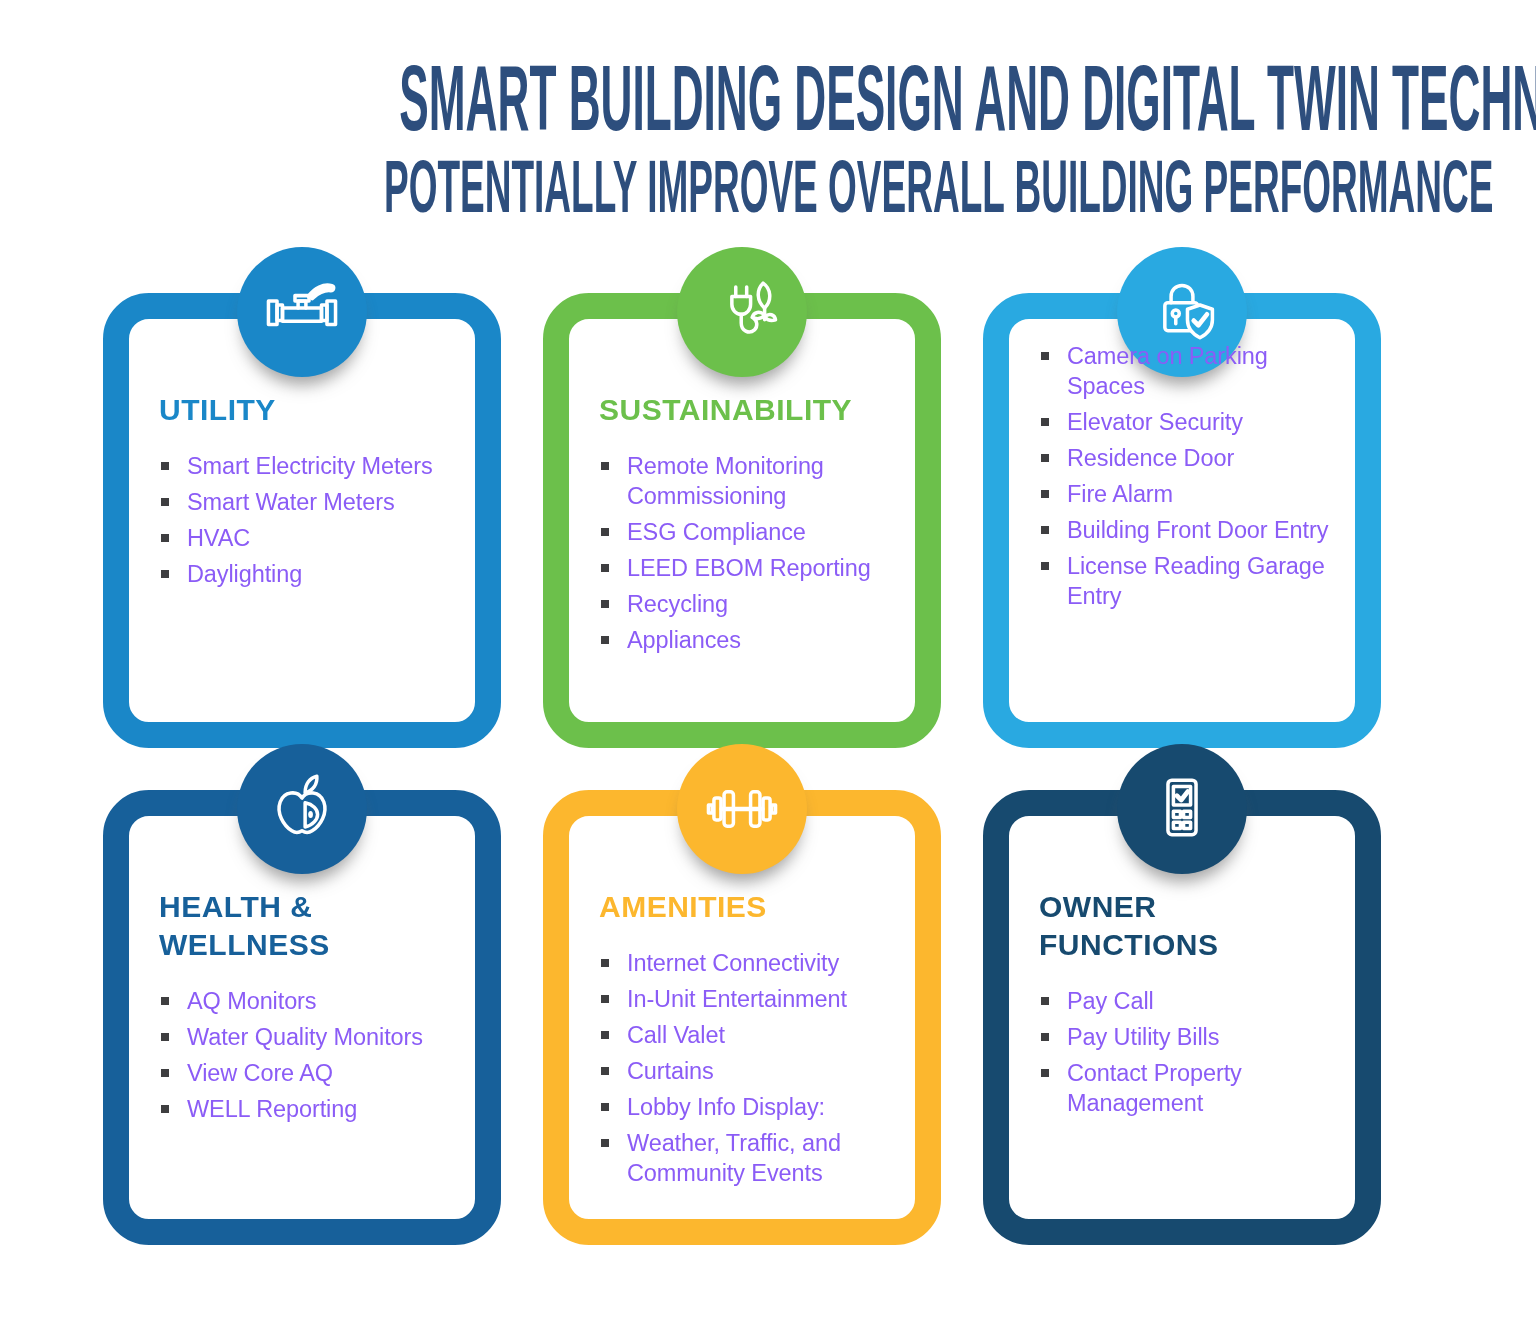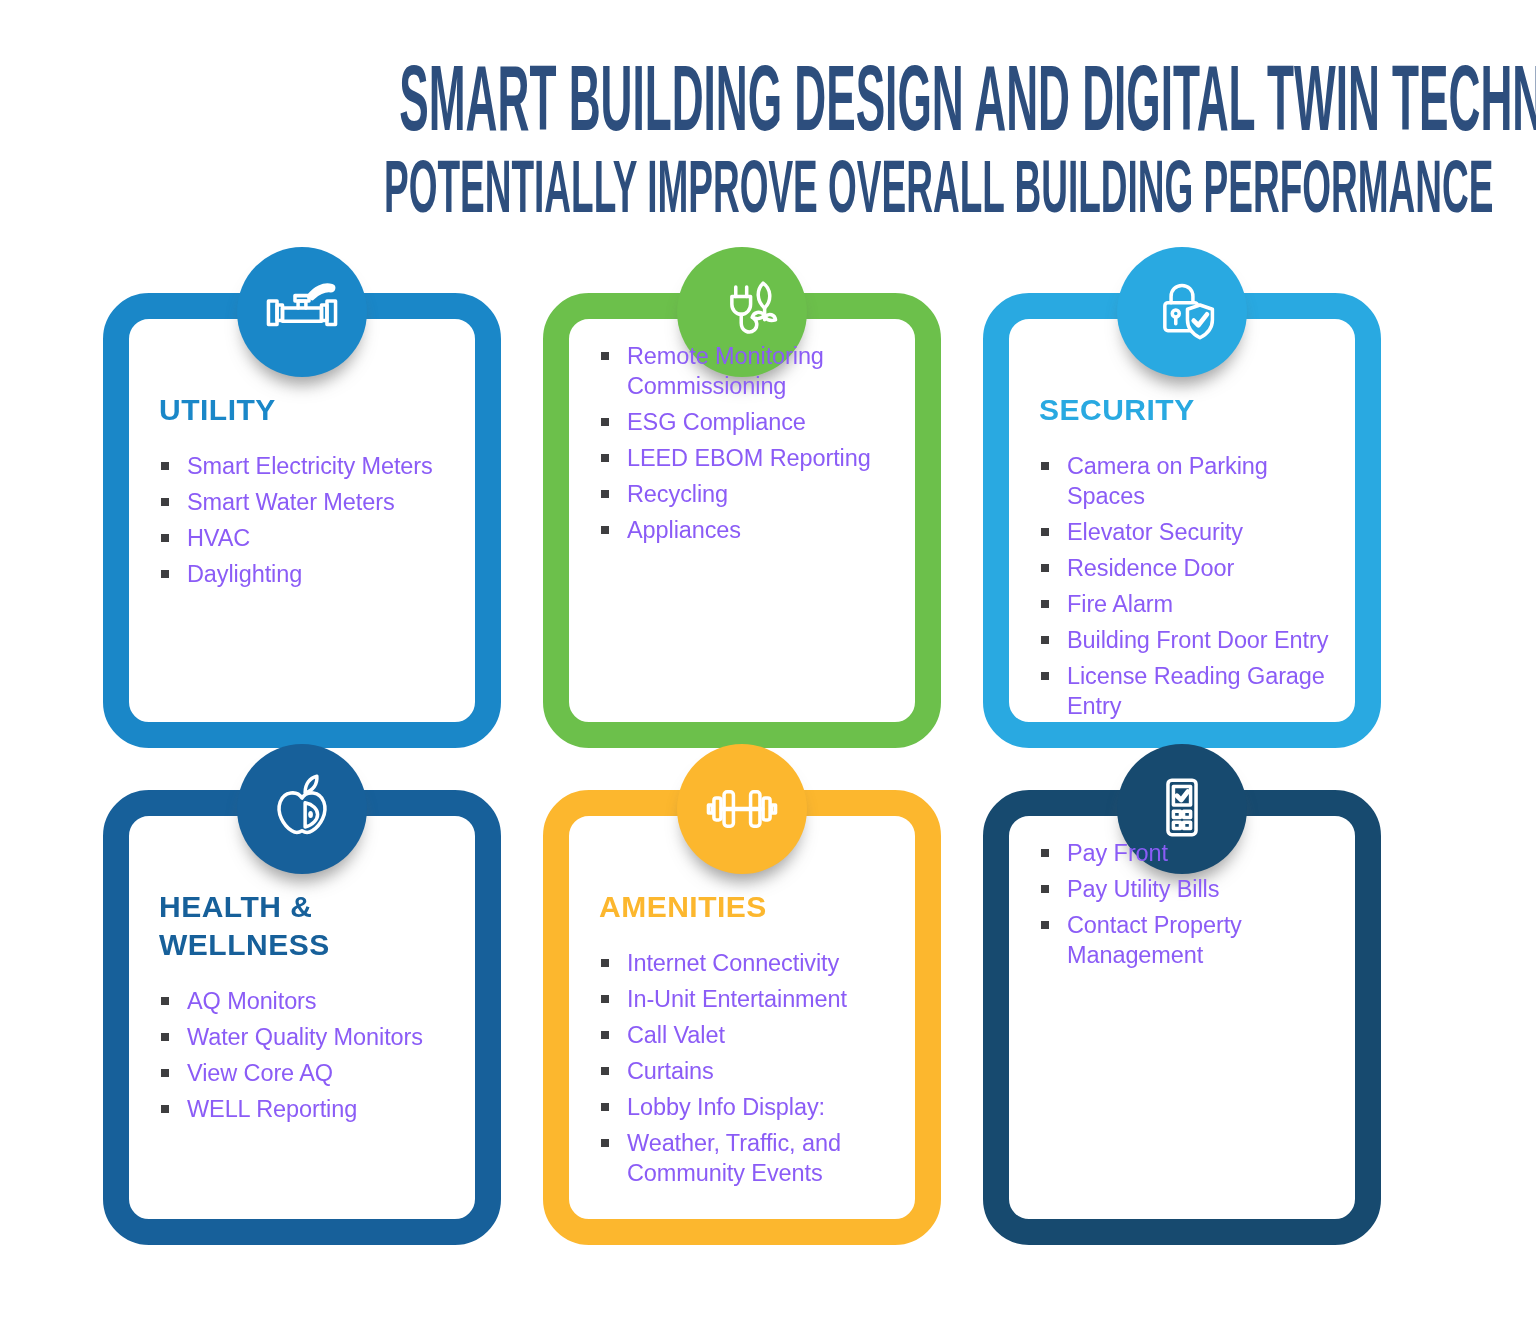--- a/index.html
+++ b/index.html
@@ -142,41 +142,41 @@
           <path class="st" d="M42 18 V30"></path>
           <path class="st" d="M56 18 V30"></path>
           <path class="st" d="M37 30 H61 V40 C61 47 56 53 49 53 C42 53 37 47 37 40 Z"></path>
           <path class="st" d="M49 53 V64 C49 74 59 79 66 73 C71 68 69 61 65 58"></path>
           <path class="st" d="M77 13 C87 20 89 35 79 45 C69 36 68 22 77 13 Z"></path>
           <path class="st" d="M79 45 V60"></path>
           <path class="st" d="M79 54 C73 48 65 50 63 57 C70 60 76 58 79 54 Z"></path>
           <path class="st" d="M79 56 C85 51 92 53 93 60 C87 62 82 60 79 56 Z"></path>
         </svg>
       </div>
+      <h2 class="card-title">SUSTAINABILITY</h2>
       <ul class="features">
           <li>Remote Monitoring Commissioning</li>
           <li>ESG Compliance</li>
           <li>LEED EBOM Reporting</li>
           <li>Recycling</li>
           <li>Appliances</li>
         </ul>
     </section>
 
     <section class="card" style="--accent: #29a9e1;">
       <div class="circle">
         <svg class="icon" viewBox="0 0 100 100">
           <path class="st" d="M36 38 V30 C36 22 42 16 50 16 C58 16 64 22 64 30 V36"></path>
           <rect class="st" x="28" y="38" width="42" height="36" rx="4"></rect>
           <circle class="st" cx="42" cy="52" r="4.5"></circle>
           <path class="st" d="M42 57 V65"></path>
           <path class="st fill-accent" d="M73 41 L89 46.5 L89 60 C89 71 82 78.5 73 83 C64 78.5 57 71 57 60 L57 46.5 Z"></path>
           <path class="st thick" d="M65 61 L71 67 L82 53"></path>
         </svg>
       </div>
-      <h2 class="card-title">SECURITY</h2>
       <ul class="features">
           <li>Camera on Parking Spaces</li>
           <li>Elevator Security</li>
           <li>Residence Door</li>
           <li>Fire Alarm</li>
           <li>Building Front Door Entry</li>
           <li>License Reading Garage Entry</li>
         </ul>
     </section>
 
@@ -226,21 +226,22 @@
         <svg class="icon" viewBox="0 0 100 100">
           <rect class="st" x="32" y="13" width="36" height="70" rx="5"></rect>
           <rect class="st" x="39" y="21" width="22" height="24"></rect>
           <path class="st thick" d="M43.5 33 L49 38.5 L57.5 27.5"></path>
           <rect class="st" x="39" y="53" width="9" height="8"></rect>
           <rect class="st" x="52" y="53" width="9" height="8"></rect>
           <rect class="st" x="39" y="67" width="9" height="8"></rect>
           <rect class="st" x="52" y="67" width="9" height="8"></rect>
         </svg>
       </div>
-      <ul class="features">
-          <li>Pay Front</li>
+      <h2 class="card-title">OWNER FUNCTIONS</h2>
+      <ul class="features">
+          <li>Pay Call</li>
           <li>Pay Utility Bills</li>
           <li>Contact Property Management</li>
         </ul>
     </section>
 
   </div>
 </div>
 
 </body></html>

